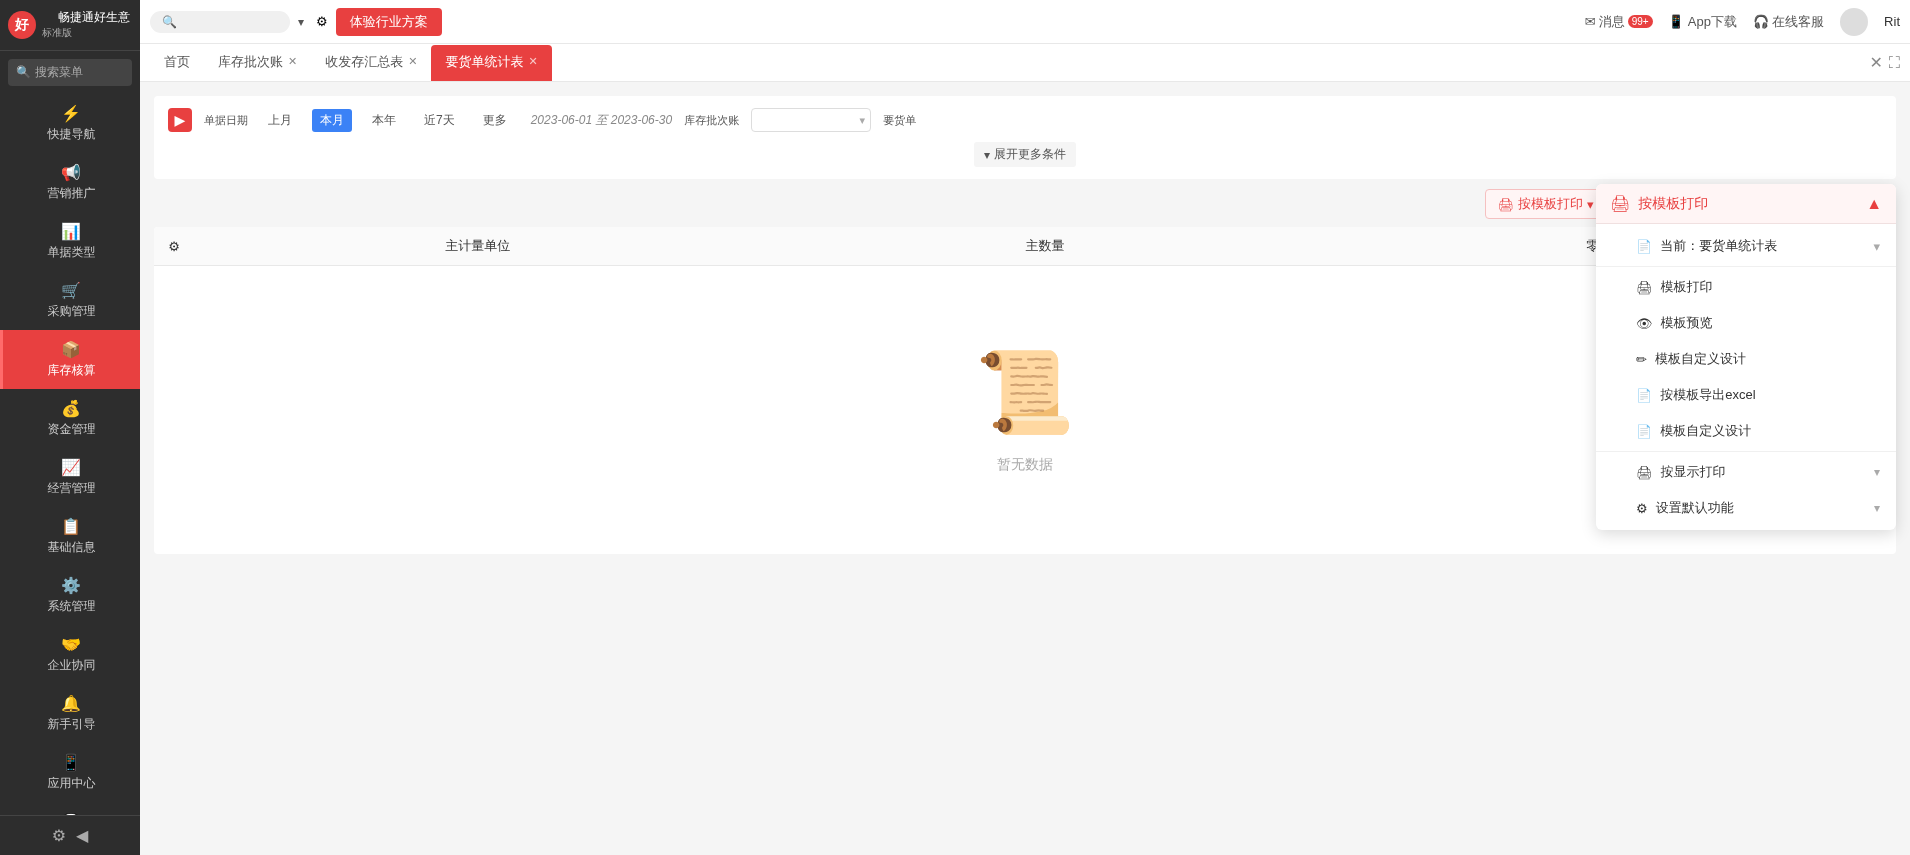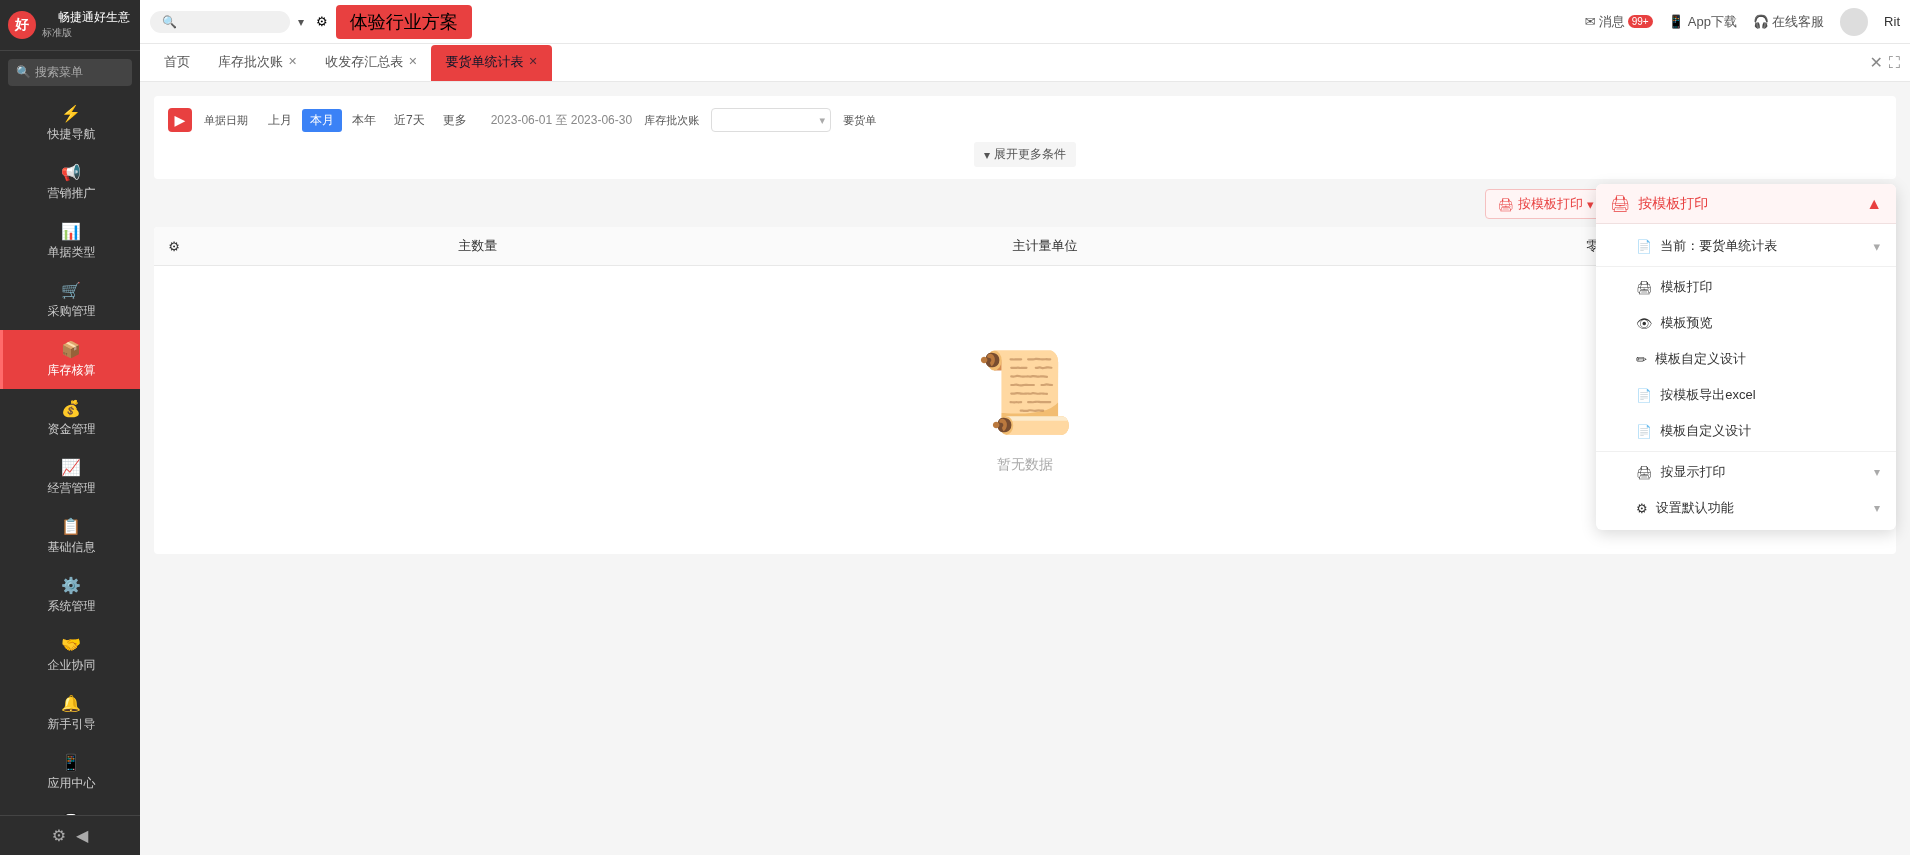--- a/index.html
+++ b/index.html
@@ -80,24 +80,24 @@
       font-size: 12px;
       color: #999;
       width: 140px;
     }
     .topbar-dropdown {
       display: flex; align-items: center; gap: 2px;
       color: #555; font-size: 12px; cursor: pointer;
     }
     .topbar-btn {
       background: #e84040;
-      color: #000000;
+      color: #ffffff;
       padding: 5px 14px;
       border-radius: 4px;
-      font-size: 18px;
+      font-size: 13px;
       cursor: pointer;
       border: none;
     }
     .topbar-right {
       margin-left: auto;
       display: flex; align-items: center; gap: 16px;
     }
     .topbar-right-item {
       display: flex; align-items: center; gap: 3px;
       color: #555; font-size: 13px; cursor: pointer;
@@ -129,21 +129,21 @@
     .tab-item {
       padding: 8px 14px;
       font-size: 13px;
       color: #555;
       cursor: pointer;
       display: flex; align-items: center; gap: 5px;
       border-bottom: 2px solid transparent;
       white-space: nowrap;
     }
     .tab-item.active {
-      color: #0f172a;
+      color: #ffffff;
       background: #e84040;
       border-radius: 4px 4px 0 0;
     }
     .tab-close {
       font-size: 11px;
       opacity: 0.7;
       cursor: pointer;
     }
     .tab-window-controls {
       margin-left: auto;
@@ -186,21 +186,21 @@
       padding: 3px 8px;
       border-radius: 3px;
       font-size: 12px;
       cursor: pointer;
       color: #555;
     }
     .date-btn.active {
       background: #3b82f6;
       color: white;
     }
-    .date-range { font-size: 12px; color: #888; margin-left: 4px; }
+    .date-range { font-size: 12px; color: #888; margin-left: 4px; font-style: italic; }
     .filter-select {
       border: 1px solid #ddd;
       border-radius: 4px;
       padding: 4px 24px 4px 8px;
       font-size: 12px;
       color: #555;
       background: white;
       min-width: 120px;
       cursor: pointer;
       appearance: none;
@@ -467,21 +467,21 @@
 
   <div class="page-content">
 
 
     <div class="filter-card">
       <div class="filter-row">
         <div class="filter-expand-btn">▶</div>
 
         <span class="filter-label">单据日期</span>
 
-        <div style="display:flex;gap:2px;align-items:flex-start;">
+        <div style="display:flex;gap:12px;align-items:flex-start;">
           <span class="date-btn">上月</span>
           <span class="date-btn active">本月</span>
           <span class="date-btn">本年</span>
           <span class="date-btn">近7天</span>
           <span class="date-btn">更多</span>
         </div>
 
         <span class="date-range">2023-06-01 至 2023-06-30</span>
 
         <span class="filter-label">库存批次账</span>
@@ -522,22 +522,22 @@
         <span>查询</span>
       </button>
       <button class="toolbar-btn">
         <span>设置</span>
       </button>
     </div>
 
     <div class="data-table">
       <div class="table-header">
         <div class="th icon-col">⚙</div>
+        <div class="th">主计量单位</div>
         <div class="th">主数量</div>
-        <div class="th">主计量单位</div>
         <div class="th">零售金额</div>
       </div>
 
       <div class="empty-state">
         <div style="font-size:80px;">
           📜
         </div>
         <span>暂无数据</span>
       </div>
     </div>

